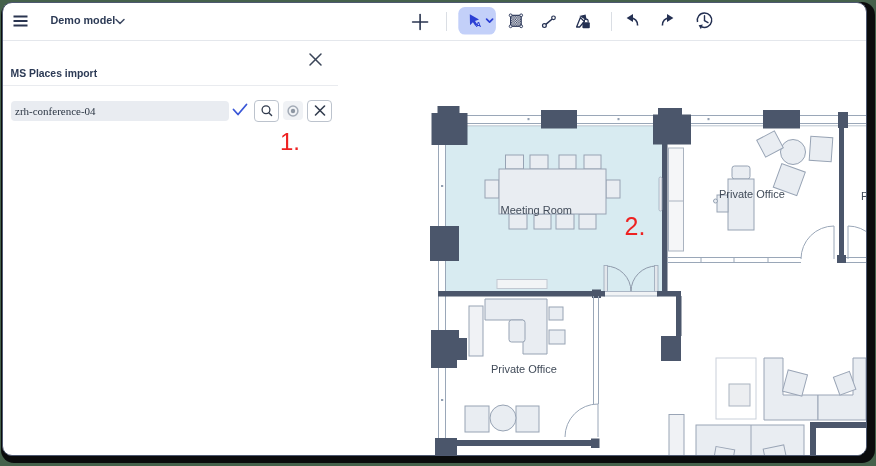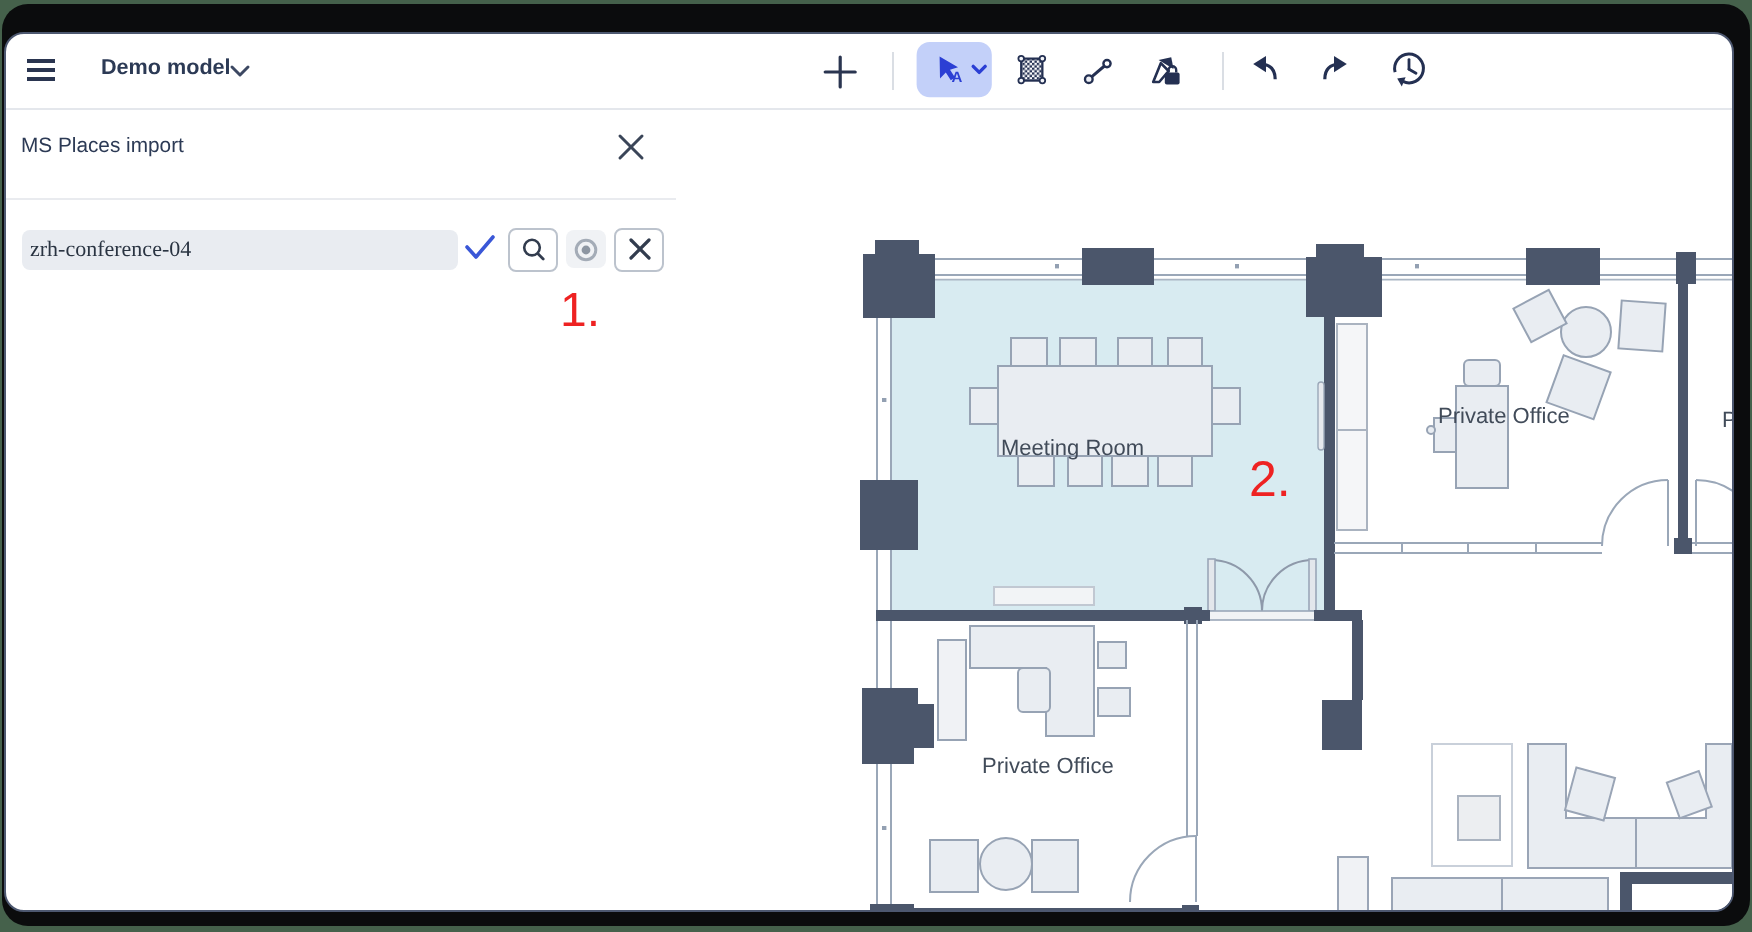--- a/index.html
+++ b/index.html
@@ -1,20 +1,20 @@
 <!DOCTYPE html>
 <html><head>
 <meta charset="utf-8">
 <style>
   html,body{margin:0;padding:0;}
   body{width:876px;height:466px;position:relative;background:#45614b;overflow:hidden;
        font-family:"Liberation Sans", sans-serif;}
   .frame{position:absolute;left:0.5px;top:2px;right:1px;bottom:3px;background:#0b0c0d;border-radius:13px;}
   .window{position:absolute;left:1px;top:0px;right:8px;bottom:7px;background:#fff;
-          border:1.5px solid #4d5870;border-radius:10px;overflow:hidden;margin-top:14px;}
+          border:1.5px solid #4d5870;border-radius:10px;overflow:hidden;}
   .abs{position:absolute;}
 </style>
 </head>
 <body>
 <div class="frame">
 <div class="window">
 
   <div class="abs" style="left:0;top:37px;width:100%;height:1px;background:#e4e7ec;"></div>
 
   <div class="abs" style="left:335px;top:37px;width:1px;bottom:0;background:#e4e7ec;"></div>
@@ -81,21 +81,21 @@
 
     <path d="M 254.4 22.6 C 254.4 17.1 257.4 15.1 262 15" fill="none" stroke="#243052" stroke-width="1.6"></path>
     <path d="M 265.4 15 L 259 11 L 259 19.1 Z" fill="#243052"></path>
 
     <path d="M 289.55 19.06 A 7.2 7.2 0 1 1 293.46 23.73" fill="none" stroke="#243052" stroke-width="1.5"></path>
     <path d="M 290.6 22.2 L 294.8 21.6 L 292.9 26.3 Z" fill="#243052"></path>
     <line x1="296.5" y1="12.8" x2="296.5" y2="17.6" stroke="#243052" stroke-width="1.4" stroke-linecap="round"></line>
     <line x1="296.5" y1="17.6" x2="300" y2="19.6" stroke="#243052" stroke-width="1.4" stroke-linecap="round"></line>
   </svg>
 
-  <div class="abs" style="left:8px;top:51px;font-size:10.4px;font-weight:normal;color:#2c3a55;">MS Places import</div>
+  <div class="abs" style="left:8px;top:65px;font-size:10.4px;font-weight:bold;color:#2c3a55;">MS Places import</div>
   <svg class="abs" style="left:303px;top:47px;" width="20" height="20" viewBox="0 0 20 20">
     <g stroke="#3a4558" stroke-width="1.5" stroke-linecap="round">
       <line x1="4" y1="4" x2="15" y2="15"></line>
       <line x1="15" y1="4" x2="4" y2="15"></line>
     </g>
   </svg>
   <div class="abs" style="left:0px;top:82px;width:335px;height:1px;background:#e9ebef;"></div>
 
   <div class="abs" style="left:8px;top:97.5px;width:218px;height:20.5px;background:#e9ecf1;border-radius:4px;"></div>
   <div class="abs" style="left:12.5px;top:101.5px;font-size:11px;color:#2a3442;font-family:Liberation Serif, serif;">zrh-conference-04</div>

